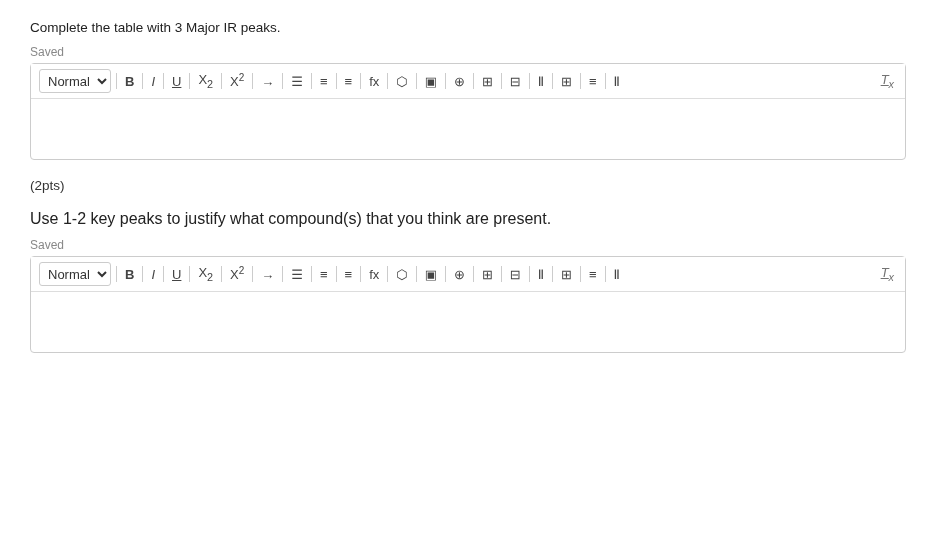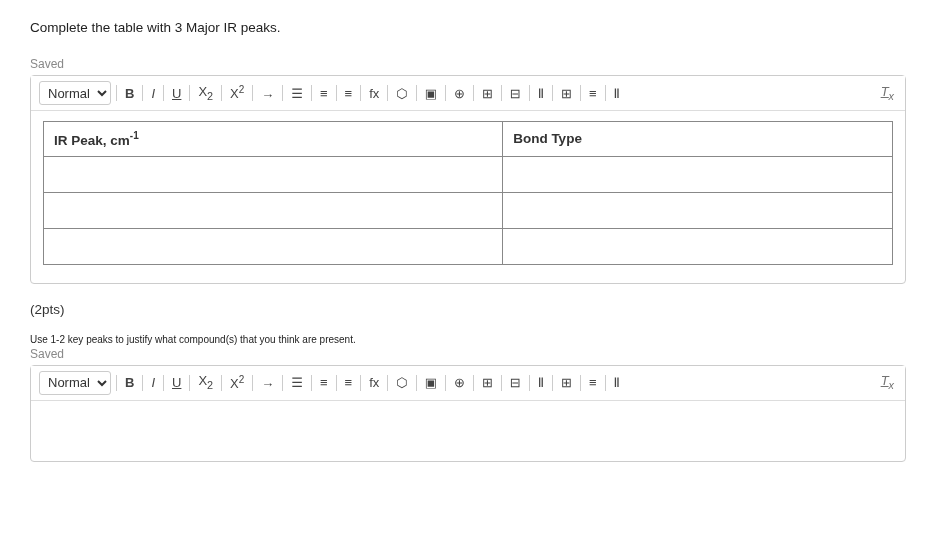--- a/index.html
+++ b/index.html
@@ -7,21 +7,21 @@
       font-family: Arial, sans-serif;
       font-size: 14px;
       background: #fff;
       color: #333;
       padding: 20px 30px;
       width: 936px;
       min-height: 554px;
     }
     .instruction-text {
       font-size: 13.5px;
-      margin-bottom: 22px;
+      margin-bottom: 10px;
       color: #222;
     }
     .saved-label {
       text-align: left;
       font-size: 12px;
       color: #888;
       margin-bottom: 4px;
     }
     .editor-box {
       border: 1px solid #ccc;
@@ -96,22 +96,22 @@
       height: 36px;
     }
     sup { font-size: 10px; }
     .section-label {
       font-size: 13.5px;
       margin-top: 8px;
       margin-bottom: 17px;
       color: #333;
     }
     .use-text {
-      font-size: 10px;
-      margin-bottom: 2px;
+      font-size: 16px;
+      margin-bottom: 10px;
       color: #222;
     }
     .editor-content-empty {
       min-height: 60px;
     }
   </style>
 </head>
 <body>
 
 <p class="instruction-text">Complete the table with 3 Major IR peaks.</p>
@@ -158,44 +158,20 @@
     <span class="toolbar-sep"></span>
     <button class="toolbar-btn">⊞</button>
     <span class="toolbar-sep"></span>
     <button class="toolbar-btn">≡</button>
     <span class="toolbar-sep"></span>
     <button class="toolbar-btn">Ⅱ</button>
     <span style="flex:1"></span>
     <button class="toolbar-btn clear-format"><em>T</em><sub>x</sub></button>
   </div>
   <div class="editor-content">
-    <table class="ir-table">
-      <thead>
-        <tr>
-          <th>
-            <span>IR Peak, cm</span><sup>-1</sup>
-          </th>
-          <th>Bond Type</th>
-        </tr>
-      </thead>
-      <tbody>
-        <tr>
-          <td contenteditable="true" style=""></td>
-          <td contenteditable="true" style=""></td>
-        </tr>
-        <tr>
-          <td contenteditable="true" style=""></td>
-          <td contenteditable="true" style=""></td>
-        </tr>
-        <tr>
-          <td contenteditable="true" style=""></td>
-          <td contenteditable="true" style=""></td>
-        </tr>
-      </tbody>
-    </table>
   </div>
 </div>
 
 <p class="section-label">(2pts)</p>
 <p class="use-text">Use 1-2 key peaks to justify what compound(s) that you think are present.</p>
 
 <div class="saved-label">Saved</div>
 
 <div class="editor-box">
   <div class="toolbar">

